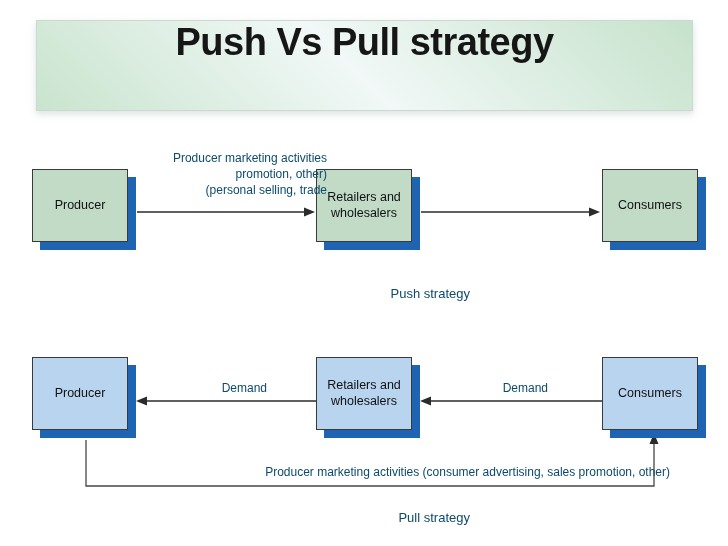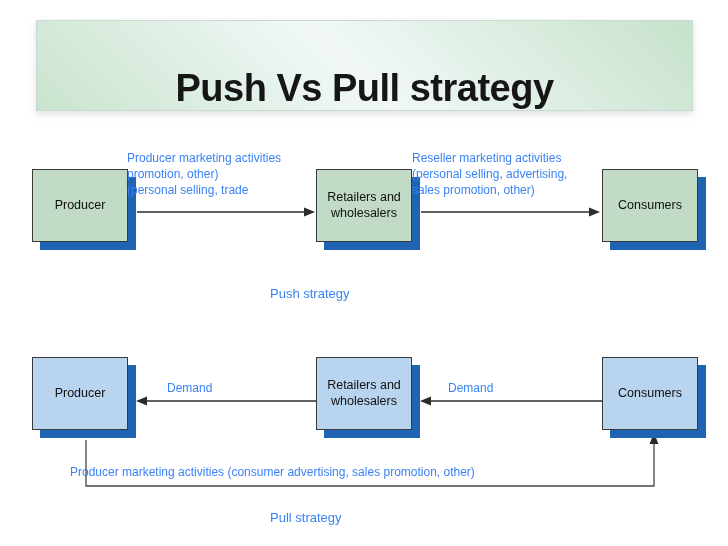--- a/index.html
+++ b/index.html
@@ -21,21 +21,21 @@
     position: absolute;
     left: 36px; top: 20px;
     width: 657px; height: 91px;
     background-color: #f1f8f7;
     background-image:
       linear-gradient(225deg, #c6e2cb 0%, rgba(198,226,203,0) 52%),
       linear-gradient(45deg, #c9e4ce 0%, rgba(201,228,206,0) 48%);
     border: 1px solid #ccd9d2;
     box-shadow: 0 3px 7px rgba(120,140,130,0.25);
     display: flex;
-    align-items: flex-end;
+    align-items: flex-start;
     justify-content: center;
   }
   .banner h1 {
     font-size: 38px;
     font-weight: 600;
     letter-spacing: -0.5px;
     color: #161616;
     white-space: nowrap;
   }
 
@@ -52,24 +52,24 @@
     font-size: 12.5px;
     line-height: 1.25;
     padding: 2px 6px;
   }
   .box.green { background: #c1dbc7; }
   .box.blue  { background: #b9d4ee; }
 
   
   .lbl {
     position: absolute;
-    text-align: left;
+    text-align: right;
     font-size: 12px;
     line-height: 16px;
-    color: #3b82f6;
+    color: #0c4a6e;
   }
   .lbl.bold { font-weight: normal; font-size: 13px; }
 
   svg.connectors {
     position: absolute;
     left: 0; top: 0;
     width: 728px; height: 546px;
     pointer-events: none;
   }
 </style>
@@ -118,25 +118,20 @@
   </div>
   <div class="box green" style="left:602px; top:169px;">
     <span>Consumers</span>
   </div>
 
   <div class="lbl" style="left:127px; top:150px; width:200px;">
     <div>Producer marketing activities</div>
     <div>promotion, other)</div>
     <div>(personal selling, trade</div>
   </div>
-  <div class="lbl" style="left:412px; top:150px; width:205px;">
-    <div>Reseller marketing activities</div>
-    <div>(personal selling, advertising,</div>
-    <div>sales promotion, other)</div>
-  </div>
 
   <div class="lbl bold" style="left:270px; top:286px; width:200px;">Push strategy</div>
 
   <div class="box blue" style="left:32px; top:357px;">
     <span>Producer</span>
   </div>
   <div class="box blue" style="left:316px; top:357px;">
     <span>Retailers and wholesalers</span>
   </div>
   <div class="box blue" style="left:602px; top:357px;">

